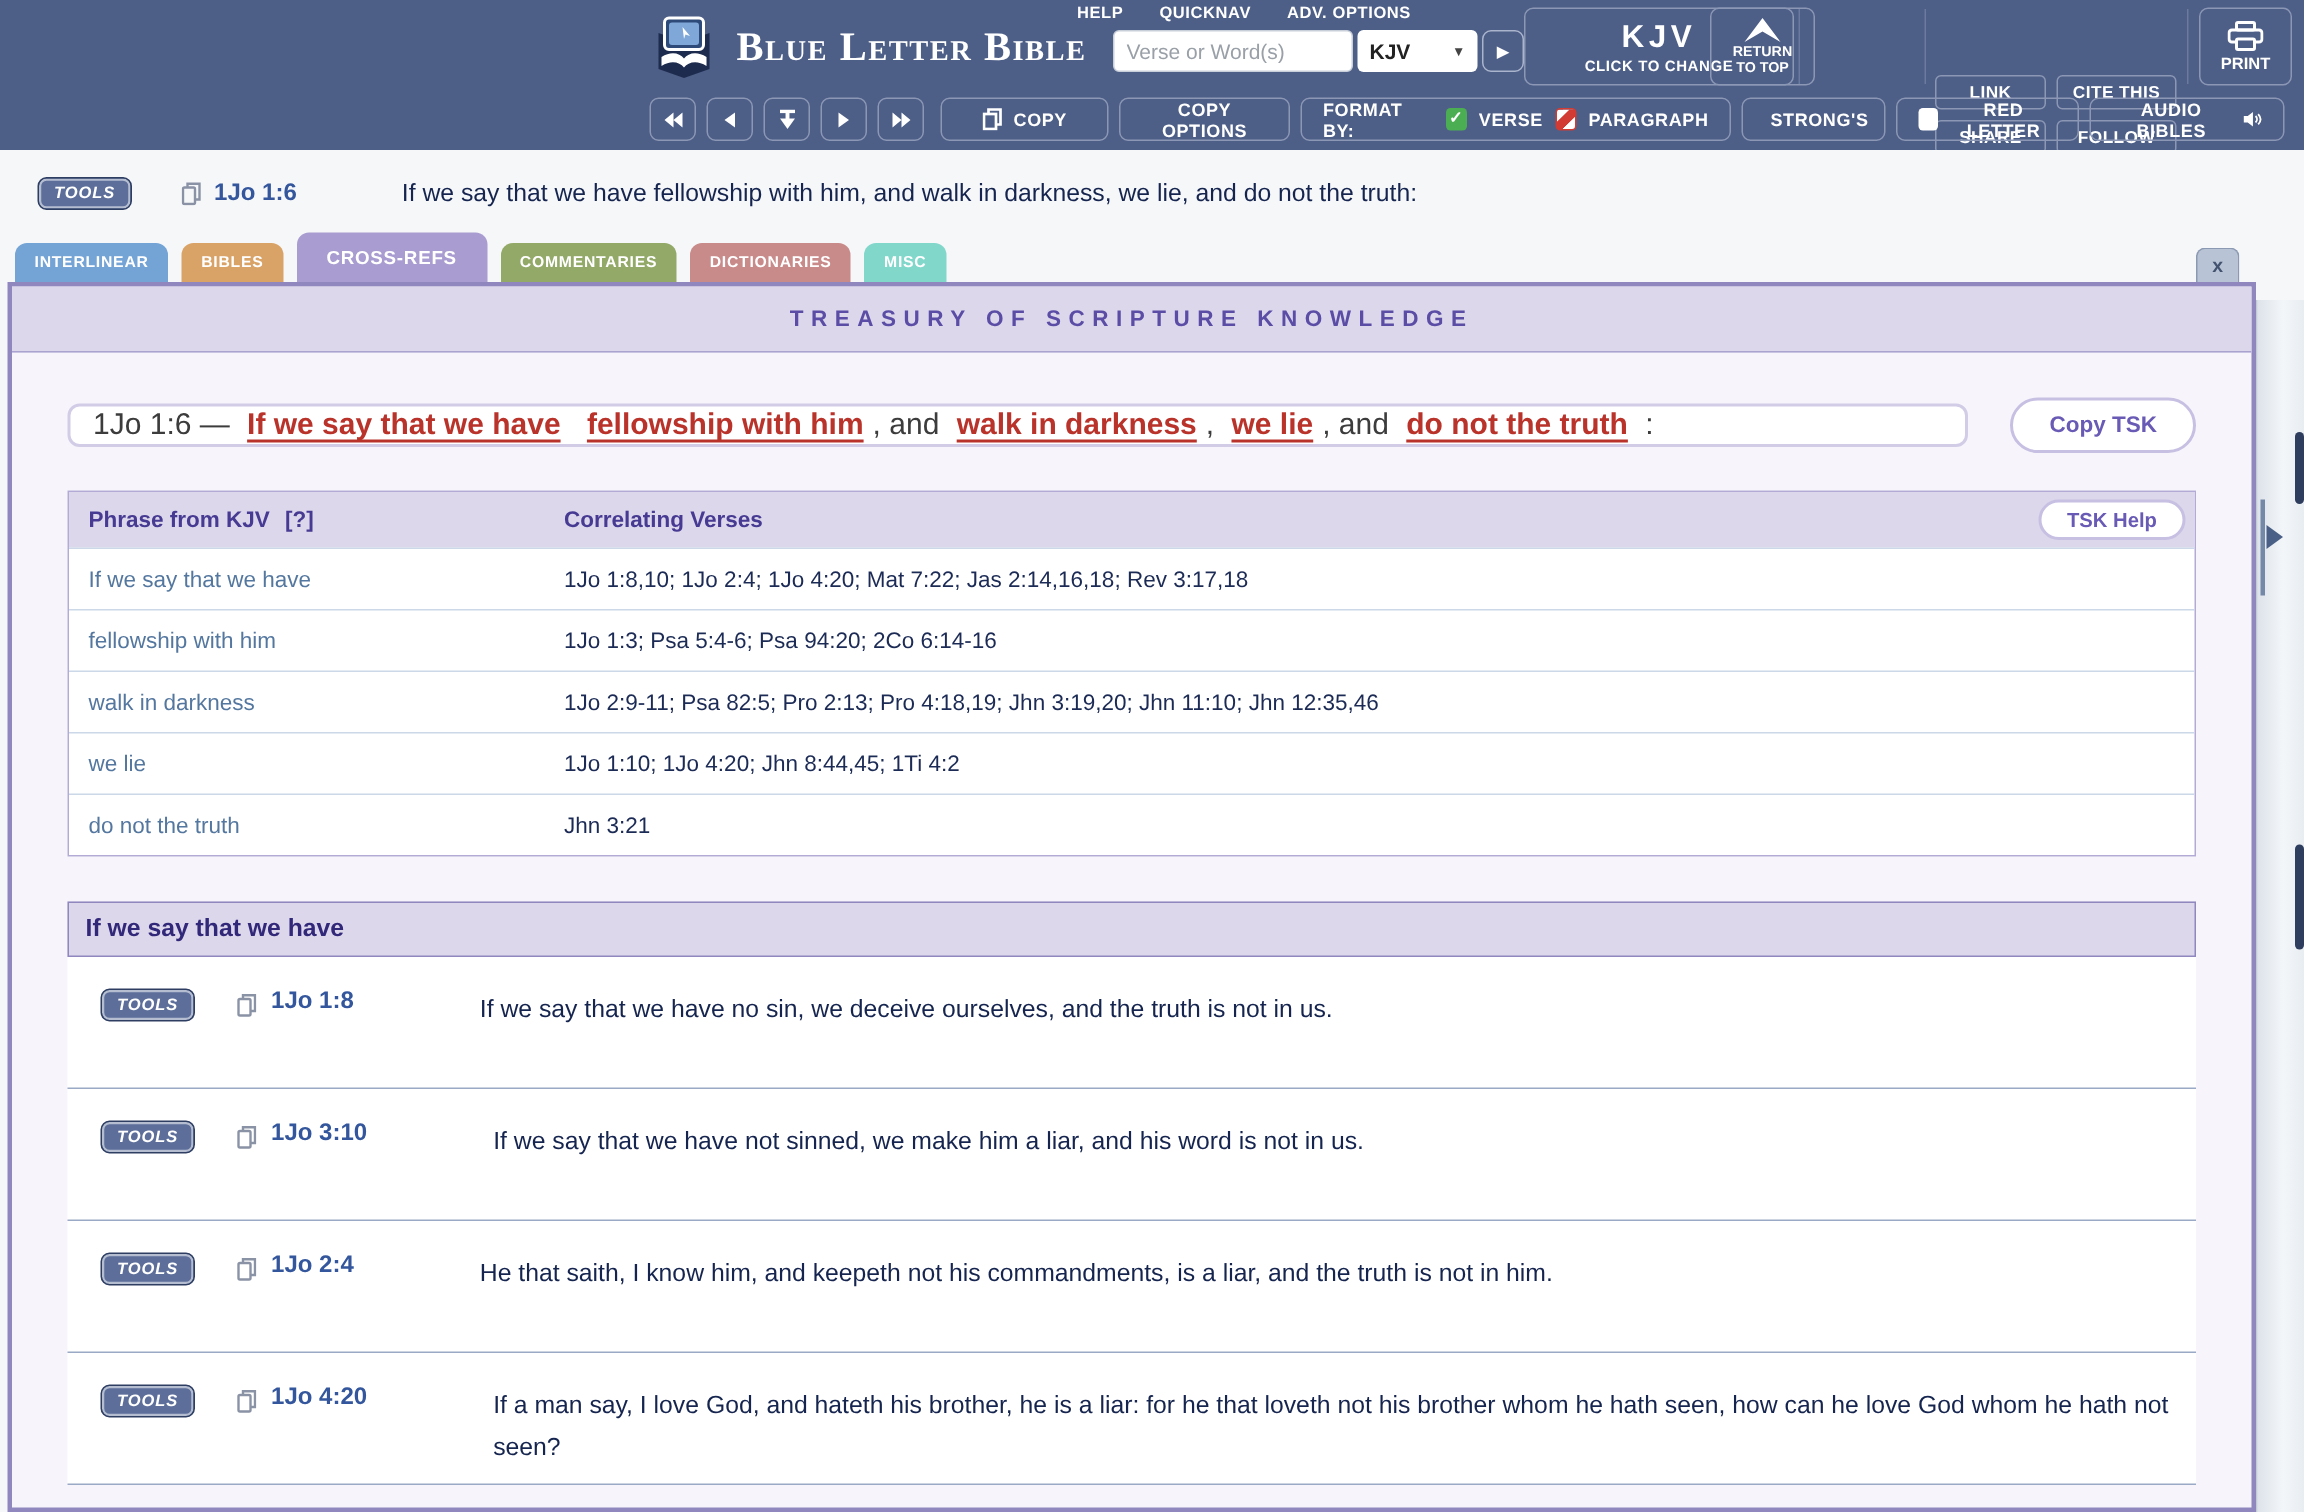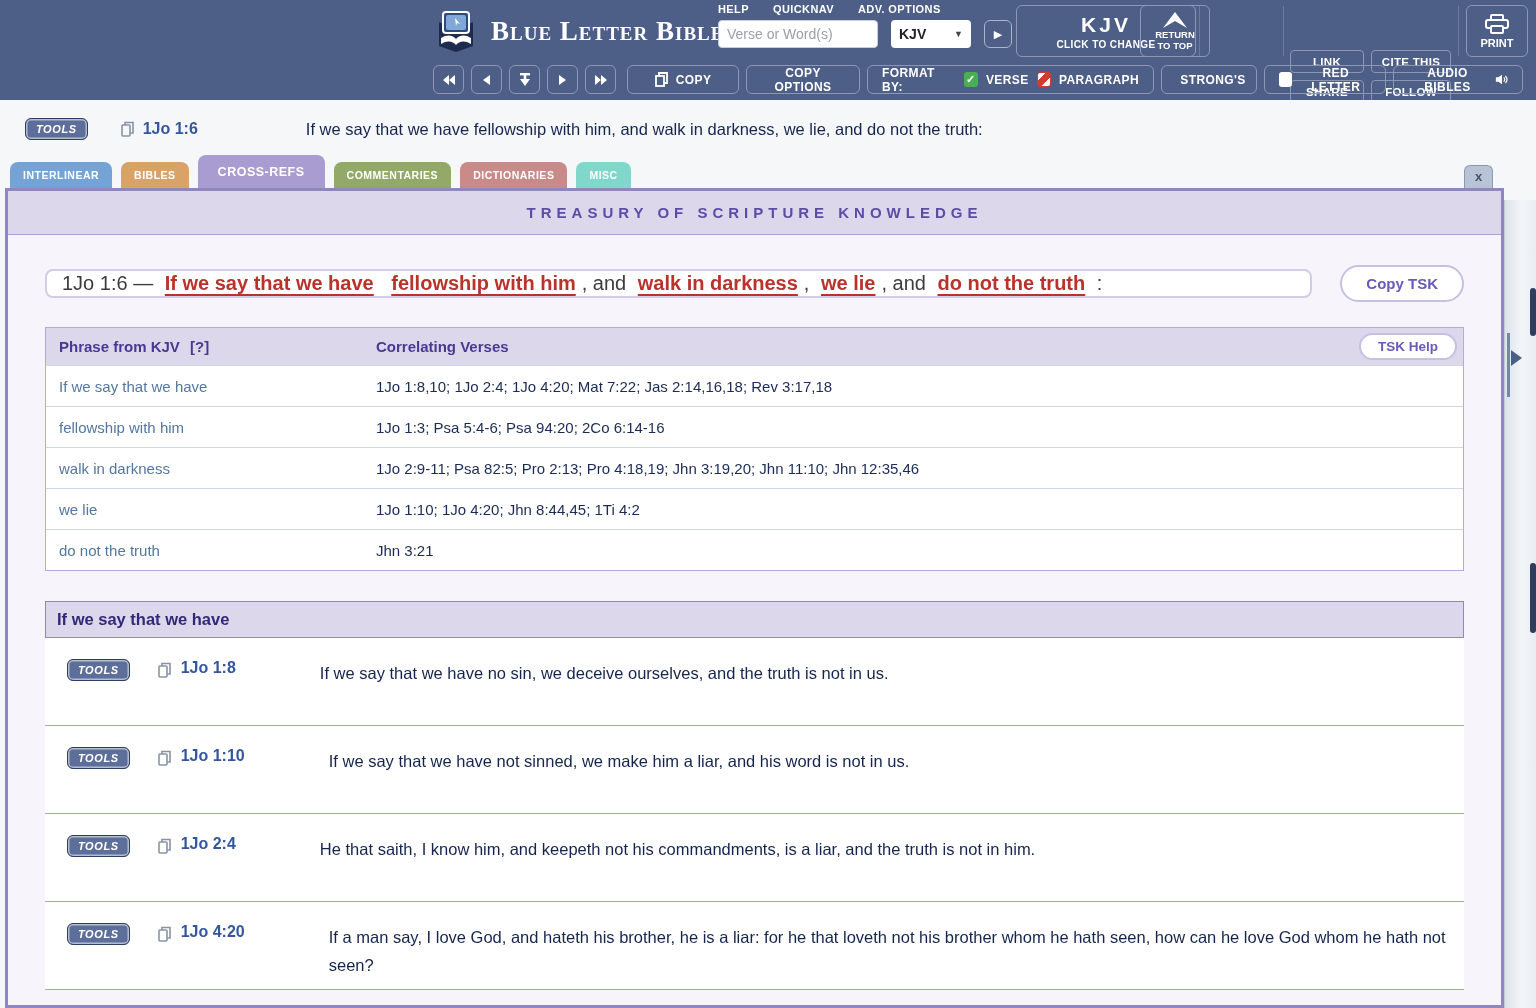--- a/index.html
+++ b/index.html
@@ -7,21 +7,21 @@
   .screen { position:relative; width:1536px; height:1008px; }
 
   
   .hdr { position:absolute; top:0; left:0; width:1536px; height:100px; background:#4d5e87; }
   .hdr-top { position:relative; height:62px; }
   .logo { position:absolute; left:433px; top:8px; display:flex; align-items:center; gap:12px; cursor:pointer; }
   .logo-text { font-family:"Liberation Serif",serif; font-variant:small-caps; font-weight:bold; color:#fff; font-size:27px; letter-spacing:1px; }
   .srch { position:absolute; left:718px; top:3px; }
   .hdr-links { display:flex; gap:24px; margin-bottom:5px; }
   .hdr-links span { color:#fff; font-size:11px; font-weight:bold; letter-spacing:.4px; cursor:pointer; }
-  .srch-row { display:flex; gap:13px; align-items:center; }
+  .srch-row { display:flex; gap:3px; align-items:center;margin-left:24px; }
   .srch-input { width:160px; height:28px; border:1px solid #c9cfd9; border-radius:4px; font-size:14px; padding:0 8px; color:#555; font-family:"Liberation Sans",sans-serif; }
   .srch-input::placeholder { color:#9aa0a8; }
   .ver-select { width:80px; height:28px; background:#fff; border-radius:4px; display:flex; align-items:center; justify-content:space-between; padding:0 8px; font-size:14px; font-weight:bold; color:#222; cursor:pointer; }
   .ver-select .caret { font-size:9px; color:#444; }
   .go-btn { width:28px; height:28px; background:#4d5e87; border:1.5px solid #aab4cc; border-radius:6px; color:#fff; font-size:11px; display:flex; align-items:center; justify-content:center; cursor:pointer; }
   .kjv-btn { position:absolute; left:1016px; top:5px; width:180px; height:52px; border:1px solid #8b97b5; border-radius:6px; display:flex; flex-direction:column; align-items:center; justify-content:center; cursor:pointer; color:#fff; }
   .kjv-btn .big { font-size:21px; font-weight:bold; letter-spacing:3px; }
   .kjv-btn .small { font-size:10px; font-weight:bold; letter-spacing:.4px; margin-top:2px; }
   .vdiv { position:absolute; top:6px; height:50px; width:1px; background:#6b7a9e; }
   .rtt-btn { position:absolute; left:1140px; top:5px; width:70px; height:52px; border:1px solid #8b97b5; border-radius:6px; display:flex; flex-direction:column; align-items:center; justify-content:center; color:#fff; font-size:9.5px; font-weight:bold; cursor:pointer; line-height:11px; }
@@ -36,21 +36,21 @@
   .chk { width:15px; height:15px; border-radius:3px; background:#fff; display:inline-block; }
   .chk.green { background:#4cae52; color:#fff; font-size:11px; line-height:15px; text-align:center; }
   .chk.noentry { background:linear-gradient(135deg,#fff 32%,#d23b34 32%,#d23b34 68%,#fff 68%); border:1px solid #d23b34; }
 
   
   .main { position:absolute; top:100px; left:0; width:1536px; height:908px; background:#f6f7f9; }
   .tools-btn { background:#5c6e99; border:1.5px solid #2e3e62; border-radius:6px; color:#fff; font-size:11px; font-weight:bold; letter-spacing:.6px; padding:4px 10px; cursor:pointer; box-shadow:0 0 0 1.5px rgba(255,255,255,.55) inset;font-style:italic; }
   .verse-bar { position:absolute; left:25px; top:18px; display:flex; align-items:center; }
   .copy-ic { margin-left:33px; cursor:pointer; }
   .vref { margin-left:9px; color:#33569c; font-size:16px; font-weight:bold; cursor:pointer; white-space:nowrap; }
-  .vtext { margin-left:108px; color:#16254f; font-size:16.5px; }
+  .vtext { margin-left:70px; color:#16254f; font-size:16.5px; }
 
   
   .tabs { position:absolute; left:10px; top:55px; display:flex; align-items:flex-end; gap:9px; height:33px; }
   .tab { height:26px; border-radius:8px 8px 0 0; color:#fff; font-size:10.5px; font-weight:bold; letter-spacing:.5px; display:flex; align-items:center; padding:0 13px; cursor:pointer; }
   .tab.active { height:33px; font-size:12.5px; padding:0 20px; }
   .t-int{background:#74a3d6;} .t-bib{background:#d9a368;} .t-xr{background:#a89cd0;}
   .t-com{background:#93a967;} .t-dic{background:#c98a8a;} .t-misc{background:#82d7cb;}
   .close-tab { position:absolute; right:43px; top:65px; width:29px; height:23px; background:#b8c3d6; border:1px solid #8b99b3; border-bottom:none; border-radius:6px 6px 0 0; color:#43536f; font-weight:bold; font-size:13px; text-align:center; line-height:21px; cursor:pointer; }
 
   
@@ -312,21 +312,21 @@
               </svg>
             <span class="vref">1Jo 1:8</span>
             <span class="vtxt">If we say that we have no sin, we deceive ourselves, and the truth is not in us.</span>
           </div>
           <div class="vitem">
             <button class="tools-btn">TOOLS</button>
             <svg class="copy-ic" width="13" height="16" viewBox="0 0 13 16">
                 <rect x="1" y="4" width="8" height="11" rx="1" fill="none" stroke="#8a93a5" stroke-width="1.6"></rect>
                 <path d="M4 4 V1.5 H12 V12 H9" fill="none" stroke="#8a93a5" stroke-width="1.6"></path>
               </svg>
-            <span class="vref">1Jo 1:10</span>
+            <span class="vref">1Jo 3:10</span>
             <span class="vtxt">If we say that we have not sinned, we make him a liar, and his word is not in us.</span>
           </div>
           <div class="vitem">
             <button class="tools-btn">TOOLS</button>
             <svg class="copy-ic" width="13" height="16" viewBox="0 0 13 16">
                 <rect x="1" y="4" width="8" height="11" rx="1" fill="none" stroke="#8a93a5" stroke-width="1.6"></rect>
                 <path d="M4 4 V1.5 H12 V12 H9" fill="none" stroke="#8a93a5" stroke-width="1.6"></path>
               </svg>
             <span class="vref">1Jo 2:4</span>
             <span class="vtxt">He that saith, I know him, and keepeth not his commandments, is a liar, and the truth is not in him.</span>

